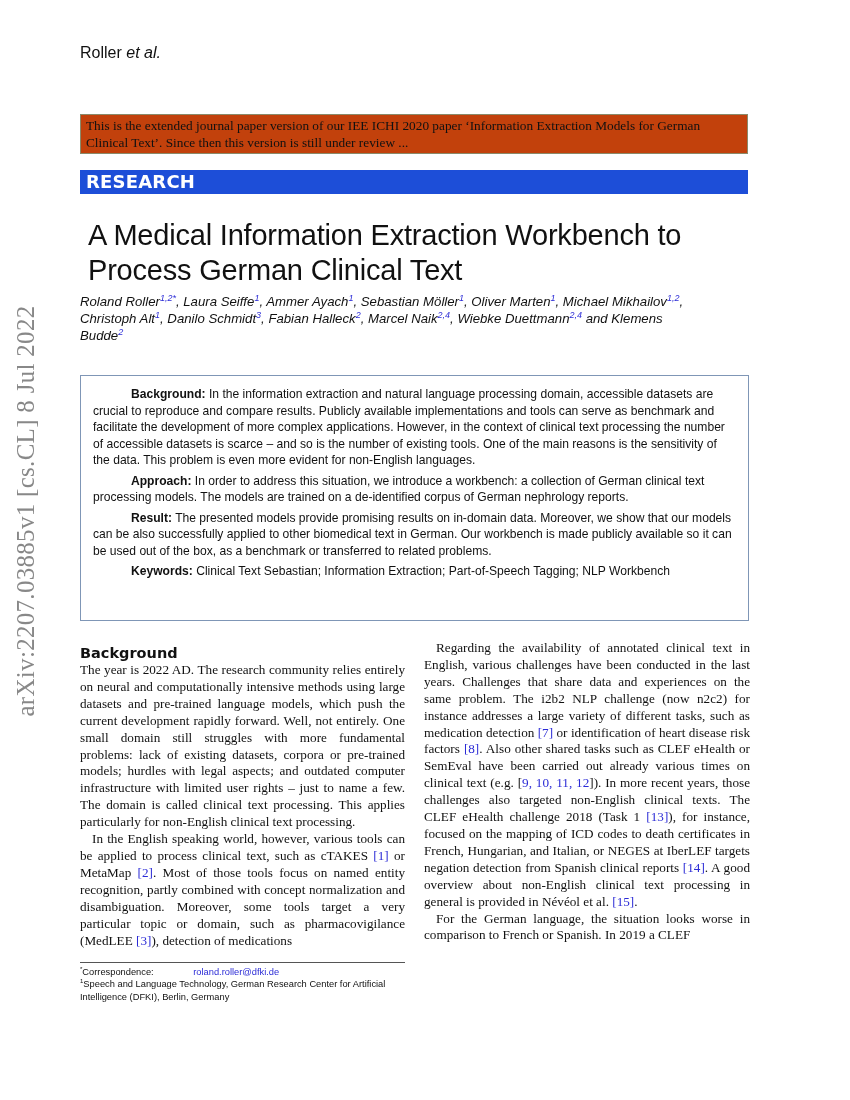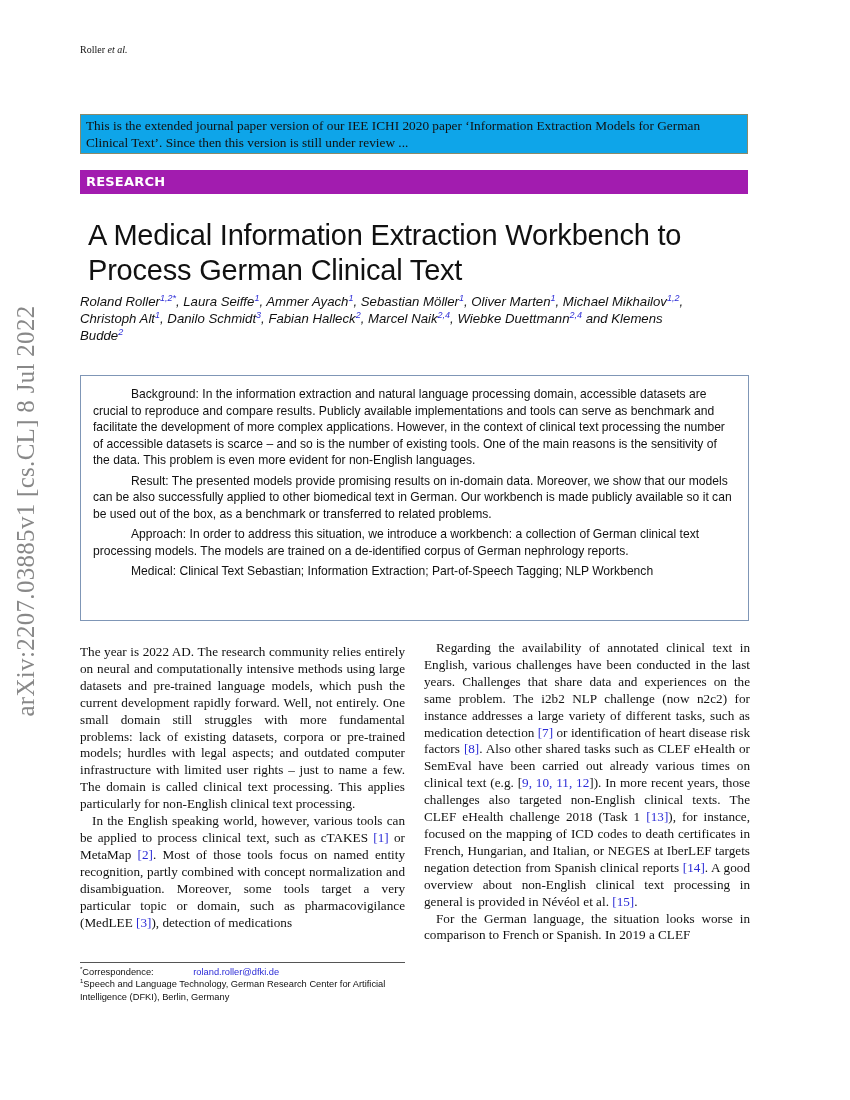--- a/index.html
+++ b/index.html
@@ -1,41 +1,41 @@
 <!DOCTYPE html>
 <html><head>
 <meta charset="utf-8">
 <style>
   html, body { margin: 0; padding: 0; background: #ffffff; }
   body { width: 850px; height: 1100px; position: relative; overflow: hidden; color: #111; }
 
-  #running-head { position: absolute; left: 80px; top: 44px; font-size: 10px; font-family: Liberation Serif, serif; }
+  #running-head { position: absolute; left: 80px; top: 44px; font-size: 16px; font-family: Liberation Sans, sans-serif; }
   #running-head i { font-style: italic; }
 
   #arxiv-stamp { position: absolute; left: 2px; top: 306px; width: 48px; height: 410px; }
   #arxiv-stamp span { position: absolute; left: 50%; top: 50%; transform: translate(-50%, -50%) rotate(-90deg);
       white-space: nowrap; font-family: "Liberation Serif", serif; font-size: 25px; color: #888; letter-spacing: 0.3px; }
 
-  #notice { position: absolute; left: 80px; top: 114px; width: 668px; box-sizing: border-box; background: #0ea5e9;
+  #notice { position: absolute; left: 80px; top: 114px; width: 668px; box-sizing: border-box; background: #c2410c;
       border: 1px solid #8a8a6a; padding: 2px 5px; font-family: "Liberation Serif", serif; font-size: 13.3px; line-height: 17px; color: #111; }
 
-  #section-banner { position: absolute; left: 80px; top: 170px; width: 668px; height: 24px; background: #a21caf;
-      color: #fff; font-family: "DejaVu Sans", sans-serif; font-weight: bold; font-size: 13px; line-height: 24px; padding-left: 6px; box-sizing: border-box; letter-spacing: 0.2px; }
+  #section-banner { position: absolute; left: 80px; top: 170px; width: 668px; height: 24px; background: #1d4ed8;
+      color: #fff; font-family: "DejaVu Sans", sans-serif; font-weight: bold; font-size: 18px; line-height: 24px; padding-left: 6px; box-sizing: border-box; letter-spacing: 0.2px; }
 
   #paper-title { position: absolute; left: 80px; top: 210px; width: 680px; margin: 8px; font-family: "Liberation Sans", sans-serif;
       font-weight: normal; font-size: 29px; line-height: 35px; color: #111; letter-spacing: -0.2px; }
 
   #authors { position: absolute; left: 80px; top: 293px; width: 620px; font-family: "Liberation Sans", sans-serif; font-size: 13.2px; line-height: 17px; color: #111; font-style: italic; }
   #authors sup { color: #2b2bd6; font-size: 9px; line-height: 0; }
 
   #abstract-box { position: absolute; left: 80px; top: 375px; width: 669px; height: 246px; box-sizing: border-box;
       border: 1px solid #7f96b6; padding: 10px 12px; font-family: "Liberation Sans", sans-serif; font-size: 12.1px; line-height: 16.5px; color: #111; }
   #abstract-box h2 { margin: 0 0 6px 0; font-size: 12.5px; font-weight: bold; }
   #abstract-box p { margin: 0 0 4px 0; }
-  #abstract-box b { font-weight: normal; padding-left: 38px; }
+  #abstract-box b { font-weight: bold; padding-left: 38px; }
 
   .col { position: absolute; font-family: "Liberation Serif", serif; font-size: 13.2px; line-height: 16.9px; color: #111; text-align: justify; }
   #col-left { left: 80px; top: 644px; width: 325px; }
   #col-right { left: 424px; top: 640px; width: 326px; }
   .col h3 { margin: 0 0 0px 0; font-family: "DejaVu Sans", sans-serif; font-weight: bold; font-size: 14.5px; line-height: 18px; }
   .col p { margin: 0; }
   .col p.indent { text-indent: 12px; }
   .ref { color: #2b2bd6; }
 
   #footnotes { position: absolute; left: 80px; top: 962px; width: 325px; border-top: 1px solid #555; padding-top: 3px;
@@ -57,26 +57,27 @@
 <div id="section-banner">RESEARCH</div>
 
 <h1 id="paper-title">A Medical Information Extraction Workbench to Process German Clinical Text</h1>
 
 <div id="authors">
   <span><span>Roland Roller</span><sup>1,2*</sup><span>, </span></span><span><span>Laura Seiffe</span><sup>1</sup><span>, </span></span><span><span>Ammer Ayach</span><sup>1</sup><span>, </span></span><span><span>Sebastian Möller</span><sup>1</sup><span>, </span></span><span><span>Oliver Marten</span><sup>1</sup><span>, </span></span><span><span>Michael Mikhailov</span><sup>1,2</sup><span>, </span></span><span><span>Christoph Alt</span><sup>1</sup><span>, </span></span><span><span>Danilo Schmidt</span><sup>3</sup><span>, </span></span><span><span>Fabian Halleck</span><sup>2</sup><span>, </span></span><span><span>Marcel Naik</span><sup>2,4</sup><span>, </span></span><span><span>Wiebke Duettmann</span><sup>2,4</sup><span> and </span></span><span><span>Klemens Budde</span><sup>2</sup><span></span></span>
 </div>
 
 <div id="abstract-box">
   <p><b>Background:</b> <span>In the information extraction and natural language processing domain, accessible datasets are crucial to reproduce and compare results. Publicly available implementations and tools can serve as benchmark and facilitate the development of more complex applications. However, in the context of clinical text processing the number of accessible datasets is scarce – and so is the number of existing tools. One of the main reasons is the sensitivity of the data. This problem is even more evident for non-English languages.</span></p>
+  <p><b>Approach:</b> <span>In order to address this situation, we introduce a workbench: a collection of German clinical text processing models. The models are trained on a de-identified corpus of German nephrology reports.</span></p>
   <p><b>Result:</b> <span>The presented models provide promising results on in-domain data. Moreover, we show that our models can be also successfully applied to other biomedical text in German. Our workbench is made publicly available so it can be used out of the box, as a benchmark or transferred to related problems.</span></p>
-  <p><b>Approach:</b> <span>In order to address this situation, we introduce a workbench: a collection of German clinical text processing models. The models are trained on a de-identified corpus of German nephrology reports.</span></p>
-  <p><b>Medical:</b> <span>Clinical Text Sebastian; Information Extraction; Part-of-Speech Tagging; NLP Workbench</span></p>
+  <p><b>Keywords:</b> <span>Clinical Text Sebastian; Information Extraction; Part-of-Speech Tagging; NLP Workbench</span></p>
 </div>
 
 <div id="col-left" class="col">
+  <h3>Background</h3>
   <p>The year is 2022 AD. The research community relies entirely on neural and computationally intensive methods using large datasets and pre-trained language models, which push the current development rapidly forward. Well, not entirely. One small domain still struggles with more fundamental problems: lack of existing datasets, corpora or pre-trained models; hurdles with legal aspects; and outdated computer infrastructure with limited user rights – just to name a few. The domain is called clinical text processing. This applies particularly for non-English clinical text processing.</p>
   <p class="indent"><span>In the English speaking world, however, various tools can be applied to process clinical text, such as cTAKES </span><span class="ref">[1]</span><span> or MetaMap </span><span class="ref">[2]</span><span>. Most of those tools focus on named entity recognition, partly combined with concept normalization and disambiguation. Moreover, some tools target a very particular topic or domain, such as pharmacovigilance (MedLEE </span><span class="ref">[3]</span><span>), detection of medications</span></p>
 </div>
 
 <div id="col-right" class="col">
   <p class="indent"><span>Regarding the availability of annotated clinical text in English, various challenges have been conducted in the last years. Challenges that share data and experiences on the same problem. The i2b2 NLP challenge (now n2c2) for instance addresses a large variety of different tasks, such as medication detection </span><span class="ref">[7]</span><span> or identification of heart disease risk factors </span><span class="ref">[8]</span><span>. Also other shared tasks such as CLEF eHealth or SemEval have been carried out already various times on clinical text (e.g. [</span><span class="ref">9, 10, 11, 12</span><span>]). In more recent years, those challenges also targeted non-English clinical texts. The CLEF eHealth challenge 2018 (Task 1 </span><span class="ref">[13]</span><span>), for instance, focused on the mapping of ICD codes to death certificates in French, Hungarian, and Italian, or NEGES at IberLEF targets negation detection from Spanish clinical reports </span><span class="ref">[14]</span><span>. A good overview about non-English clinical text processing in general is provided in Névéol et al. </span><span class="ref">[15]</span><span>.</span></p>
   <p class="indent">For the German language, the situation looks worse in comparison to French or Spanish. In 2019 a CLEF</p>
 </div>
 
 <div id="footnotes">

